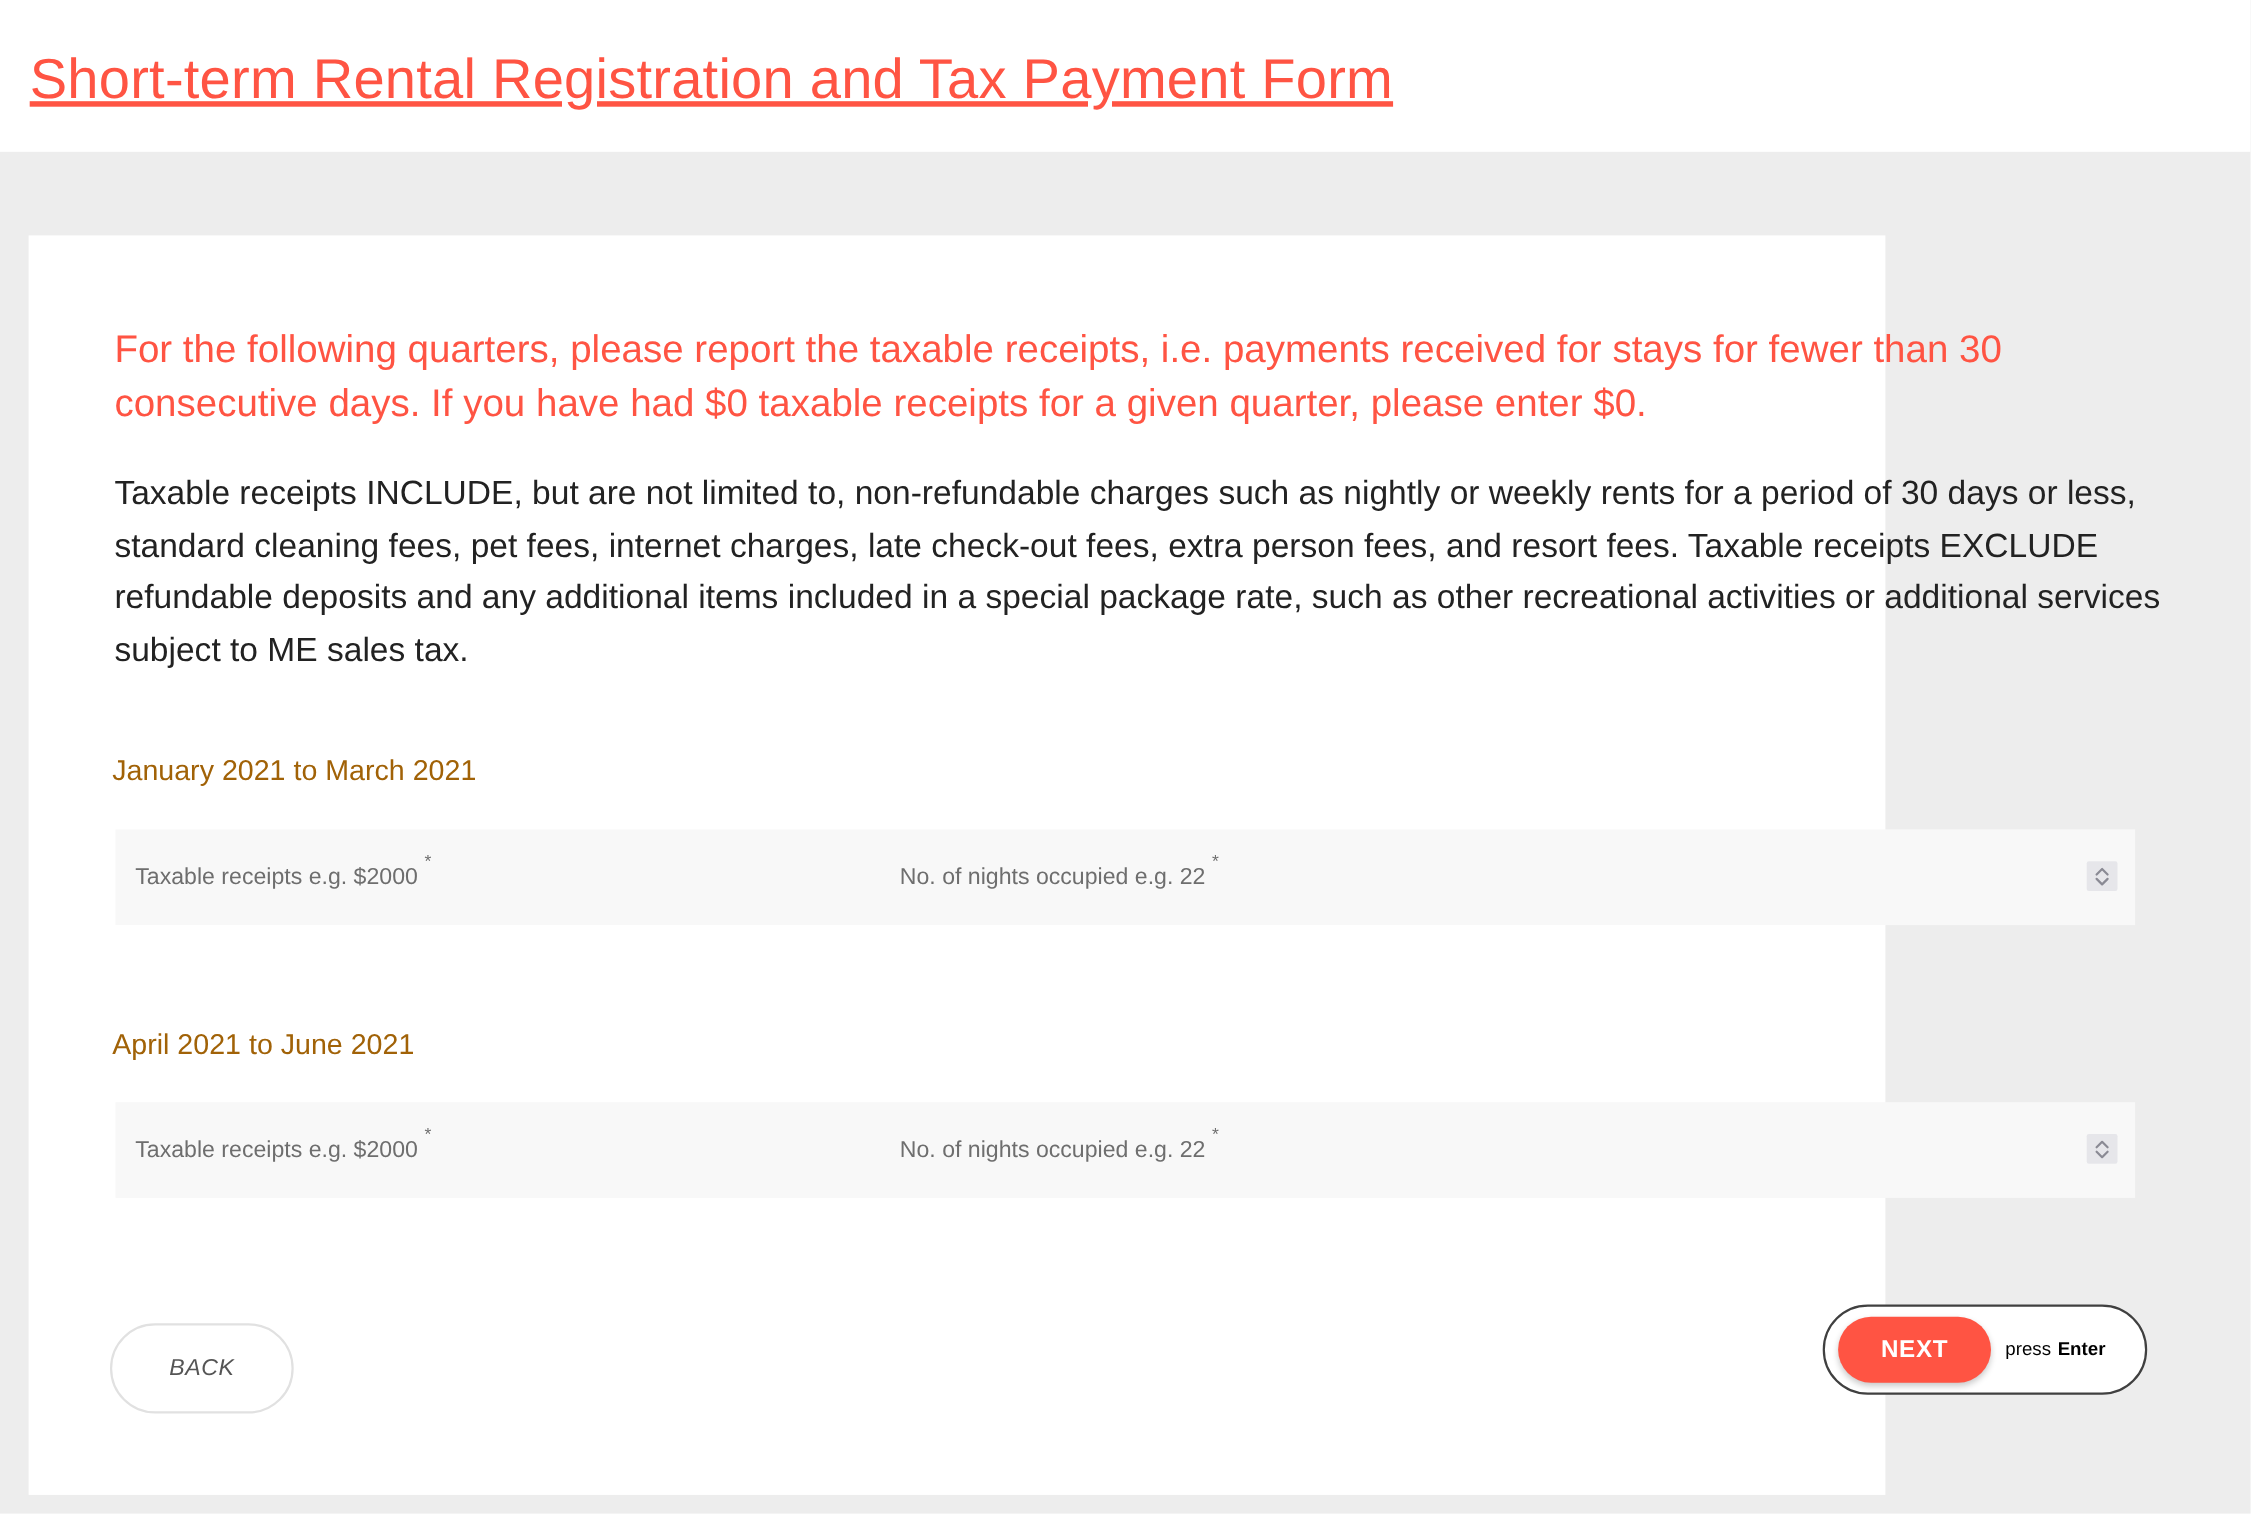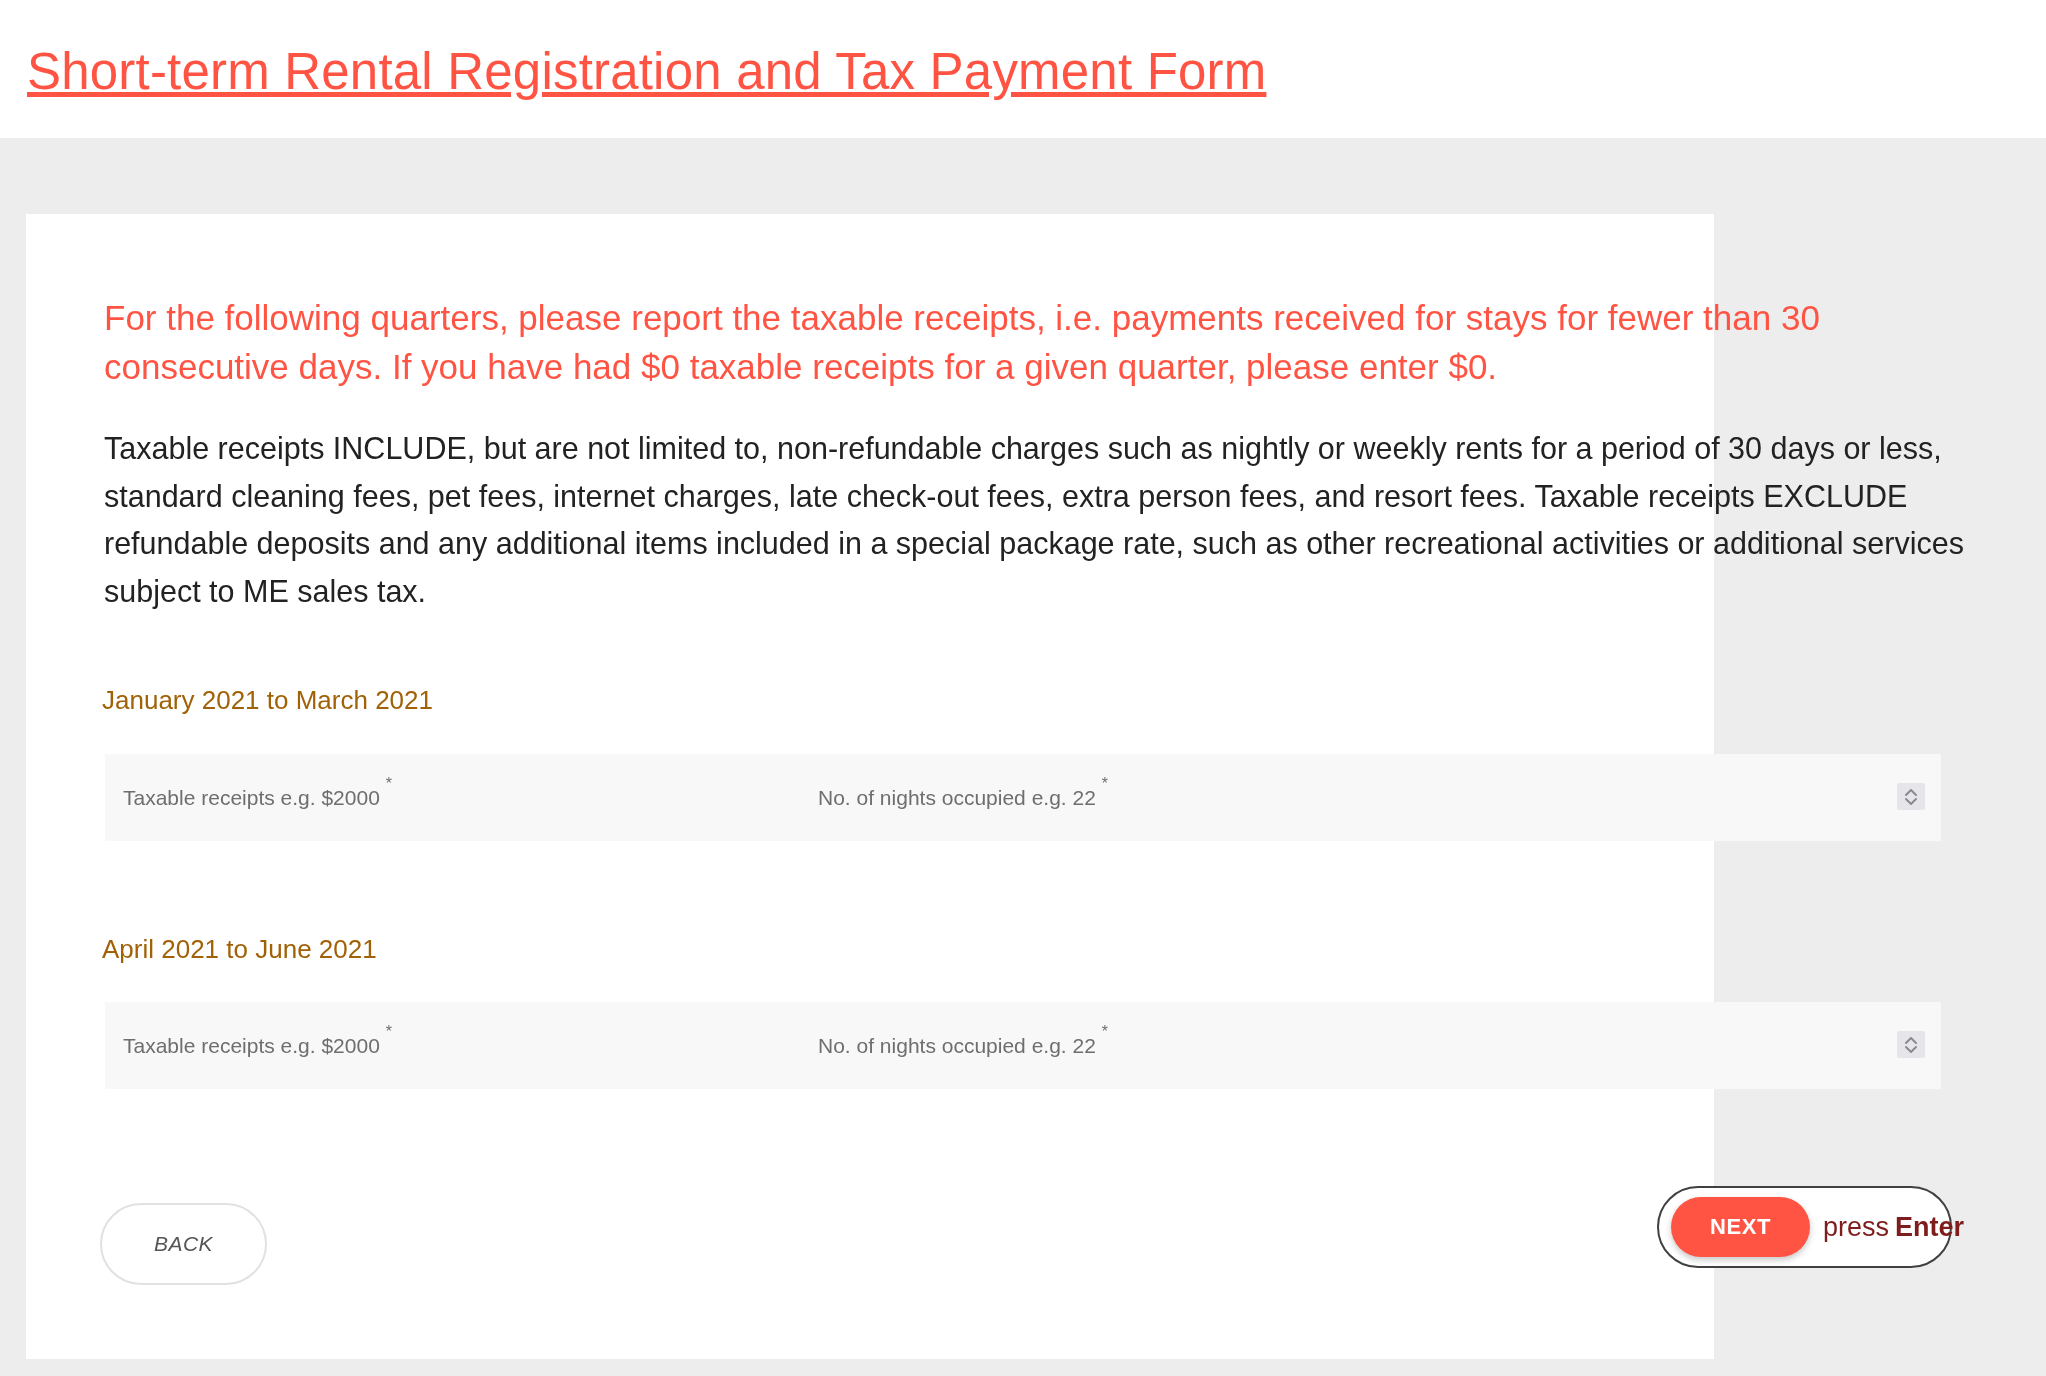--- a/index.html
+++ b/index.html
@@ -113,21 +113,21 @@
       box-shadow: 0 3px 6px rgba(0,0,0,0.22);
       color: #ffffff;
       font-size: 22px; font-weight: bold;
       display: flex; align-items: center; justify-content: center;
       letter-spacing: 0.6px;
       cursor: pointer;
     }
     .press-hint {
       position: absolute; left: 164px; top: 0; height: 78px;
       display: flex; align-items: center;
-      font-size: 27px; color: #7f1d1d;
+      font-size: 17px; color: #000000;
       white-space: nowrap;
     }
     .press-hint b { margin-left: 6px; }
   </style>
 </head>
 <body>
 
 <div class="header">
   <h1 class="page-title">Short-term Rental Registration and Tax Payment Form</h1>
 </div>

